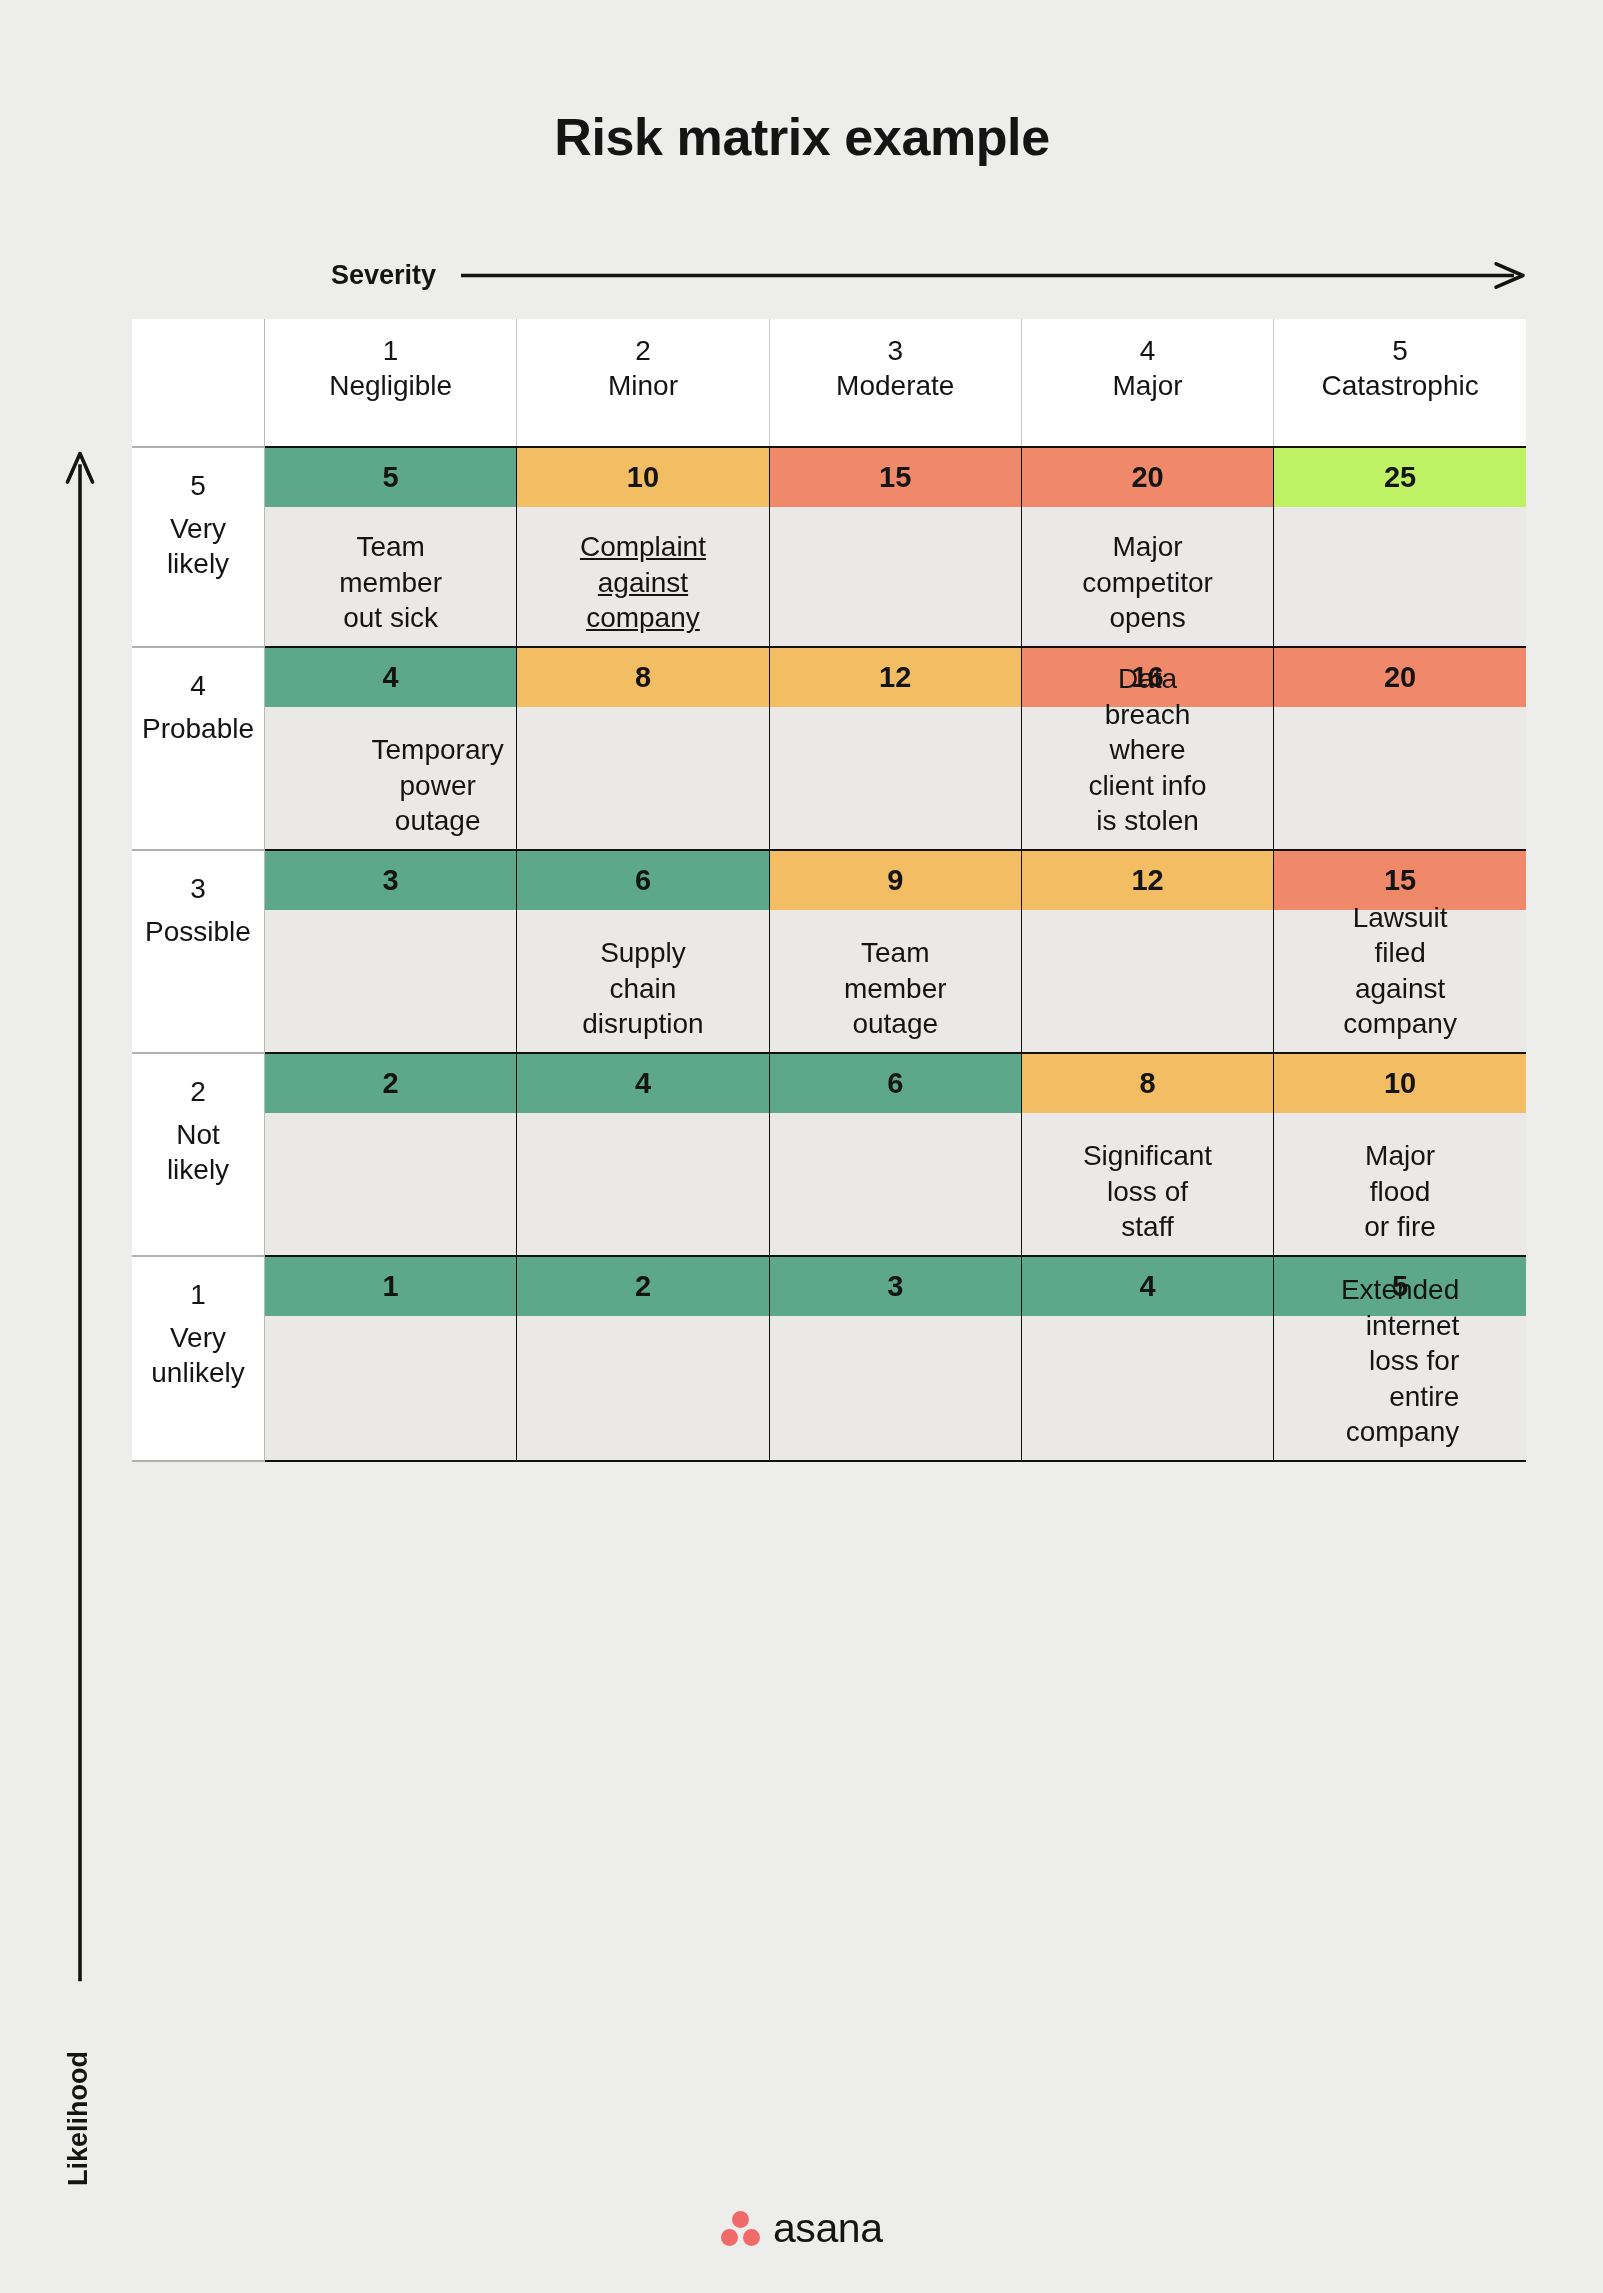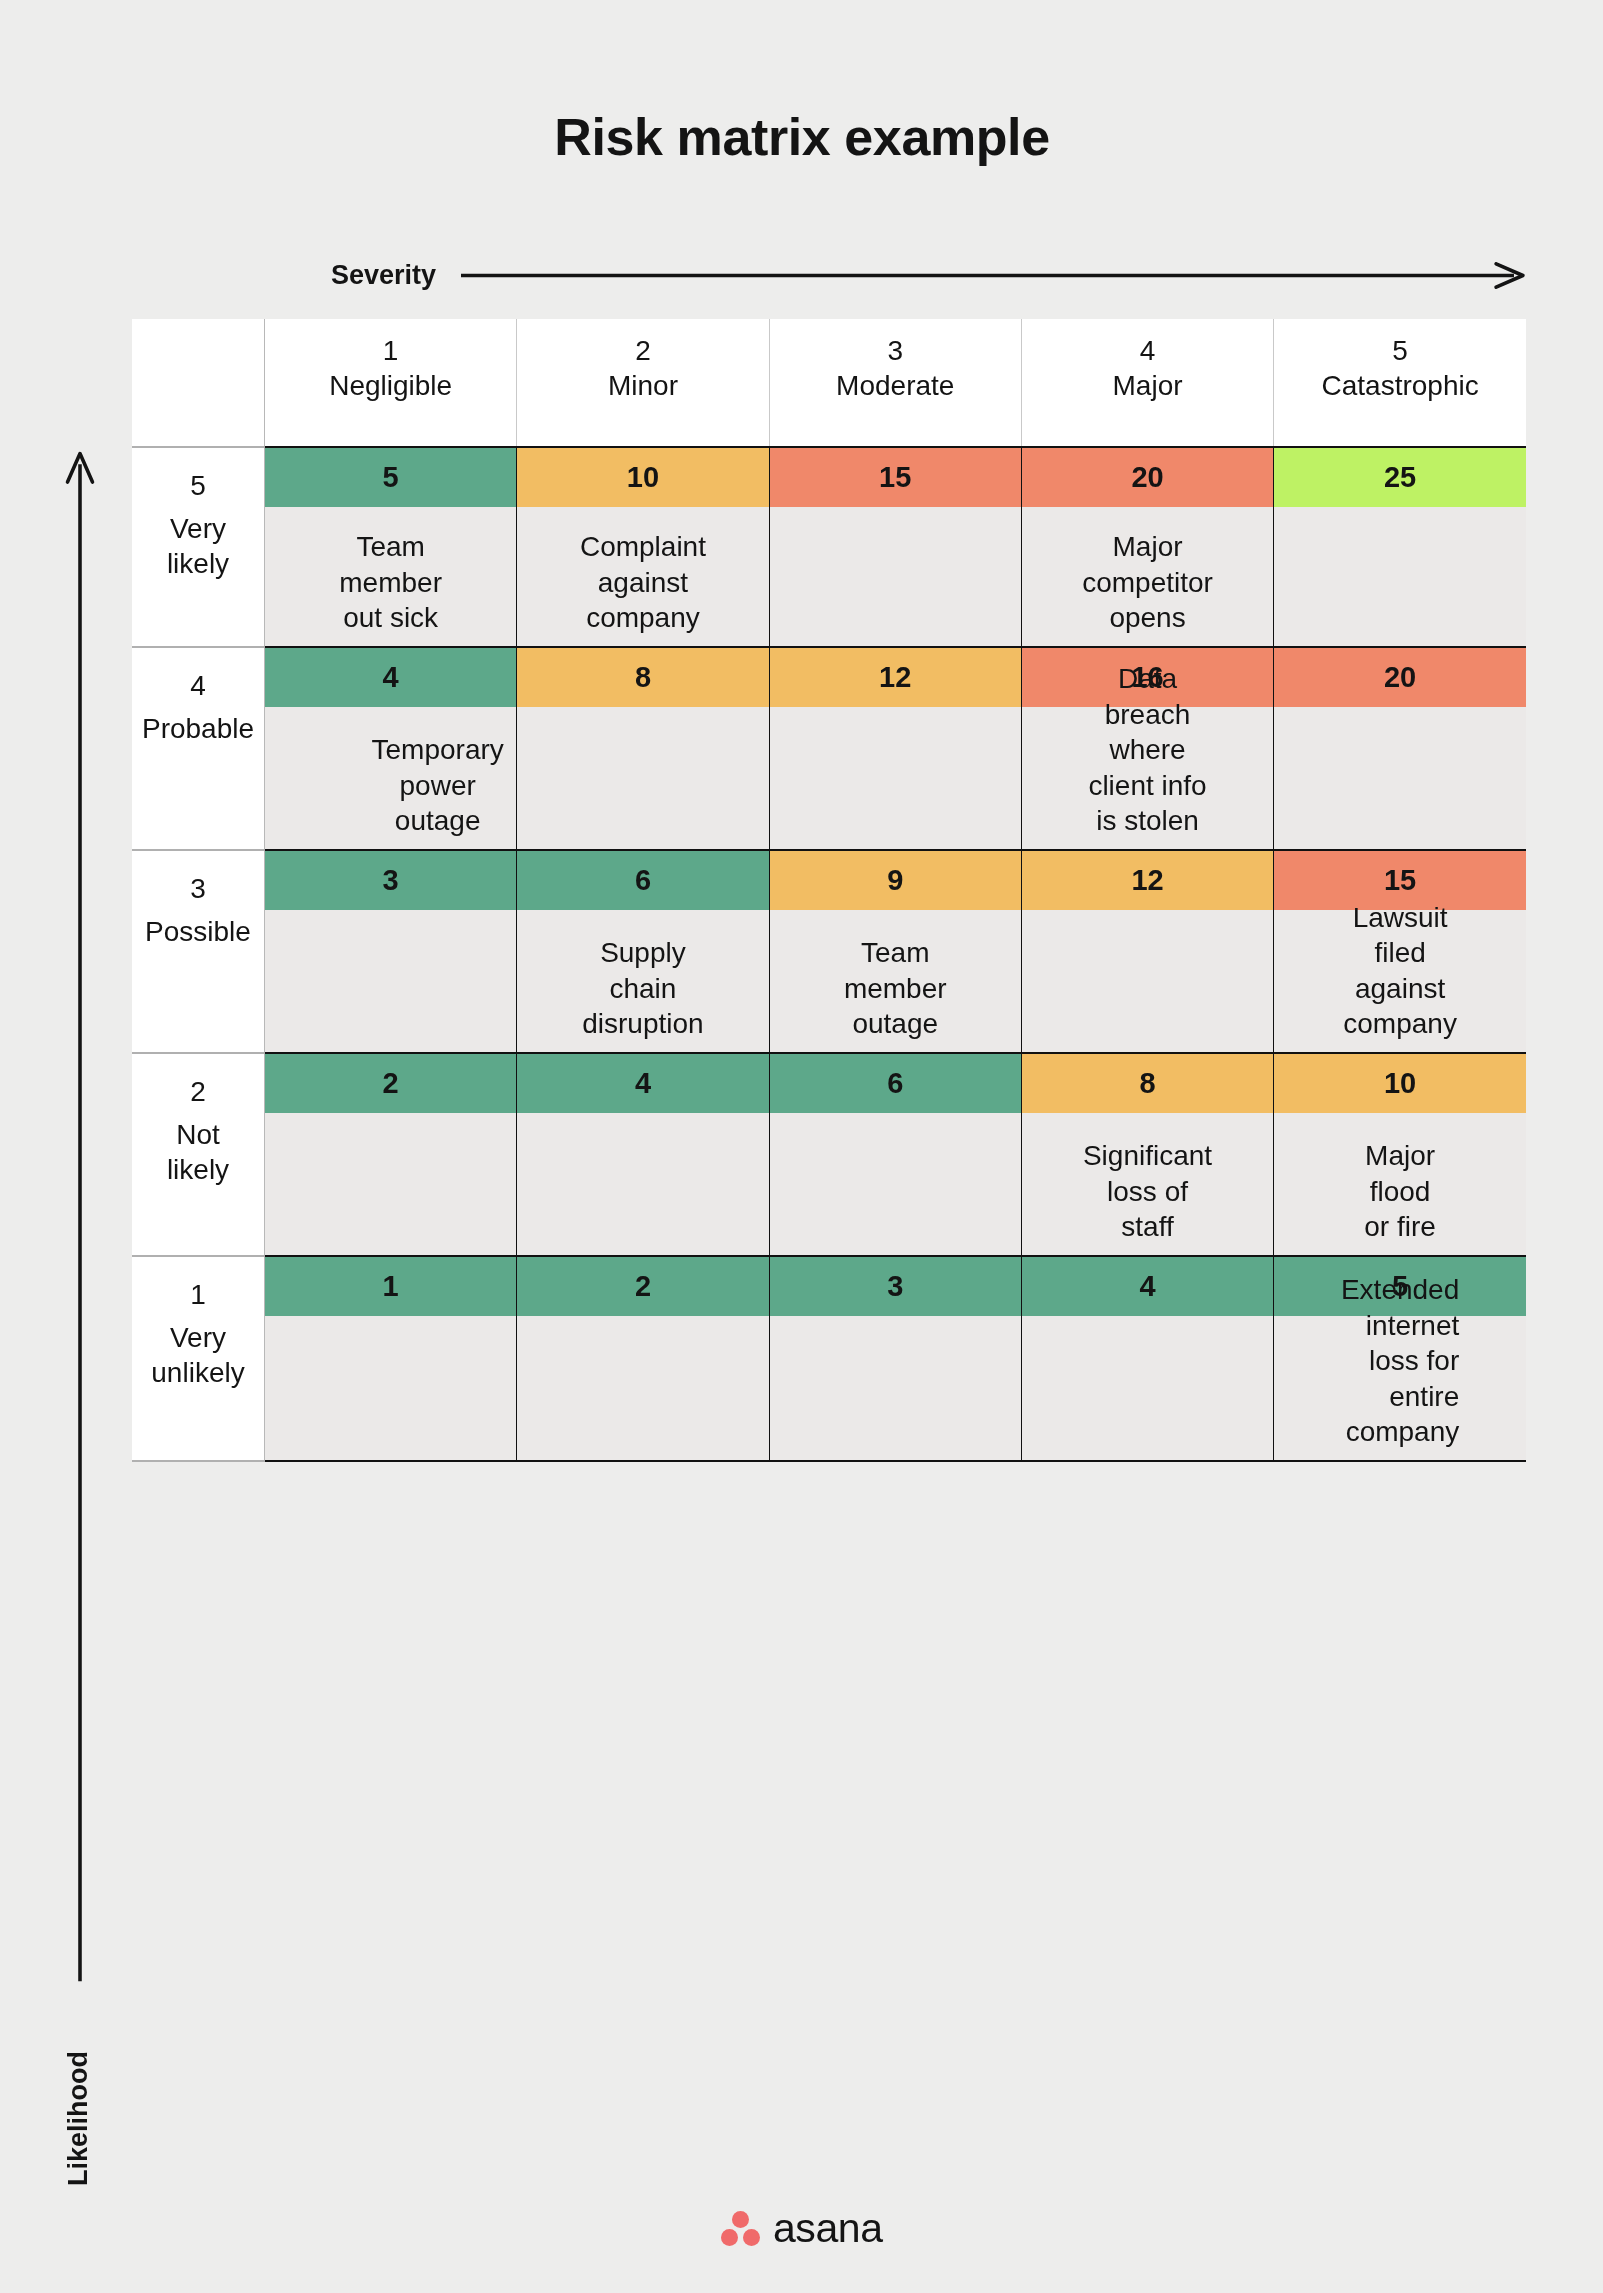--- a/index.html
+++ b/index.html
@@ -245,21 +245,21 @@
           <div class="desc" style="height: 129px;">
             <div>
               <div>Team</div>
               <div>member</div>
               <div>out sick</div>
             </div>
           </div>
         </td>
         <td class="cell" style="height: 200px;">
           <div class="score-band" style="background: rgb(242, 189, 99);">10</div>
-          <div class="desc" style="height: 129px;">
+          <div class="desc" style="height: 129px; text-decoration: underline;">
             <div>
               <div>Complaint</div>
               <div>against</div>
               <div>company</div>
             </div>
           </div>
         </td>
         <td class="cell" style="height: 200px;">
           <div class="score-band" style="background: rgb(240, 136, 106);">15</div>
           <div class="desc" style="height: 129px;">

